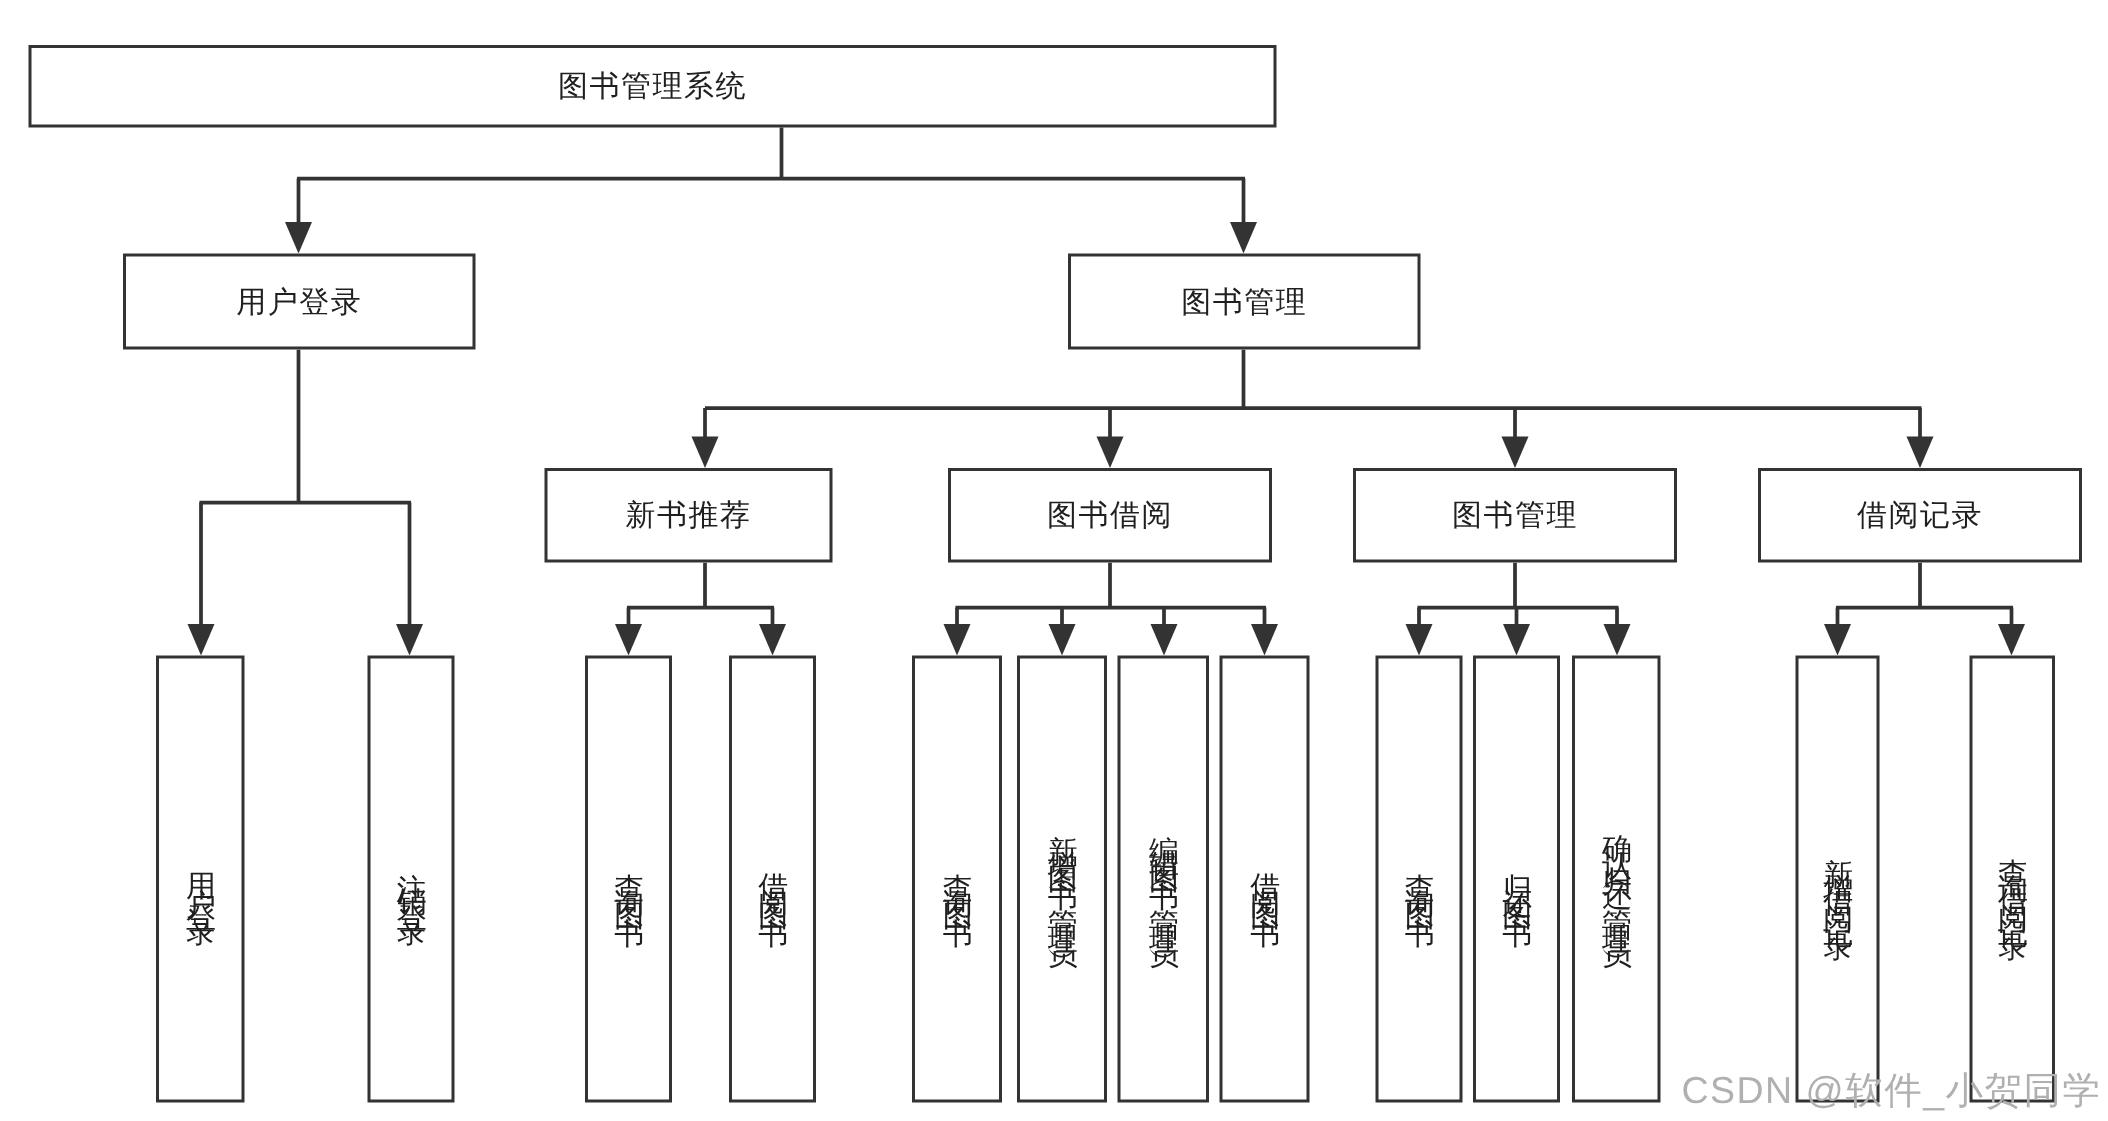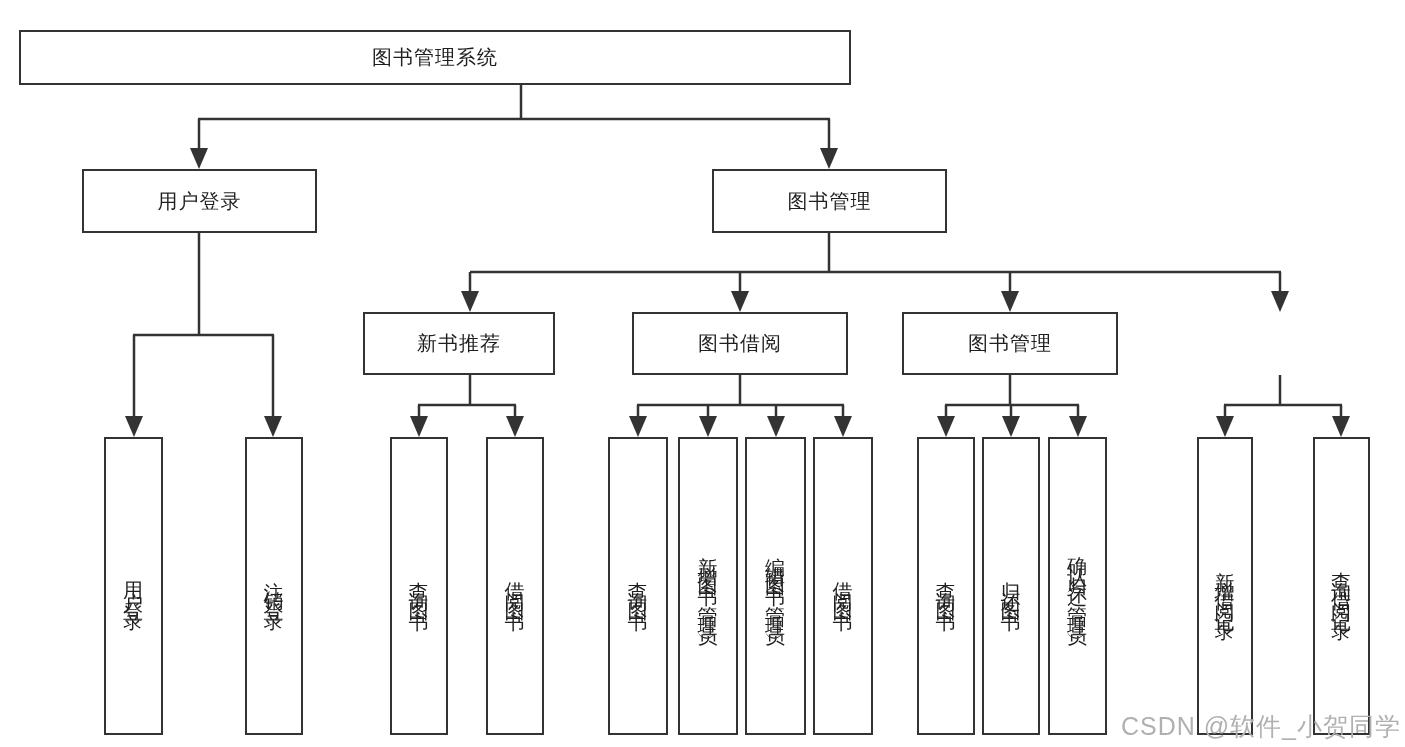--- a/index.html
+++ b/index.html
@@ -100,20 +100,21 @@
     </svg>
 
   <div class="node h" style="left:19px;top:30px;width:832px;height:55px;">图书管理系统</div>
 
   <div class="node h" style="left:82px;top:169px;width:235px;height:64px;">用户登录</div>
   <div class="node h" style="left:712px;top:169px;width:235px;height:64px;">图书管理</div>
 
   <div class="node h" style="left:363px;top:312px;width:192px;height:63px;">新书推荐</div>
   <div class="node h" style="left:632px;top:312px;width:216px;height:63px;">图书借阅</div>
   <div class="node h" style="left:902px;top:312px;width:216px;height:63px;">图书管理</div>
+  <div class="node h" style="left:1172px;top:312px;width:216px;height:63px;">借阅记录</div>
 
   <div class="node v" style="left:104px;top:437px;width:59px;height:298px;">用户登录</div>
   <div class="node v" style="left:245px;top:437px;width:58px;height:298px;">注销登录</div>
 
   <div class="node v" style="left:390px;top:437px;width:58px;height:298px;">查询图书</div>
   <div class="node v" style="left:486px;top:437px;width:58px;height:298px;">借阅图书</div>
 
   <div class="node v" style="left:608px;top:437px;width:60px;height:298px;">查询图书</div>
   <div class="node v" style="left:678px;top:437px;width:60px;height:298px;">新增图书（管理员）</div>
   <div class="node v" style="left:745px;top:437px;width:61px;height:298px;">编辑图书（管理员）</div>

